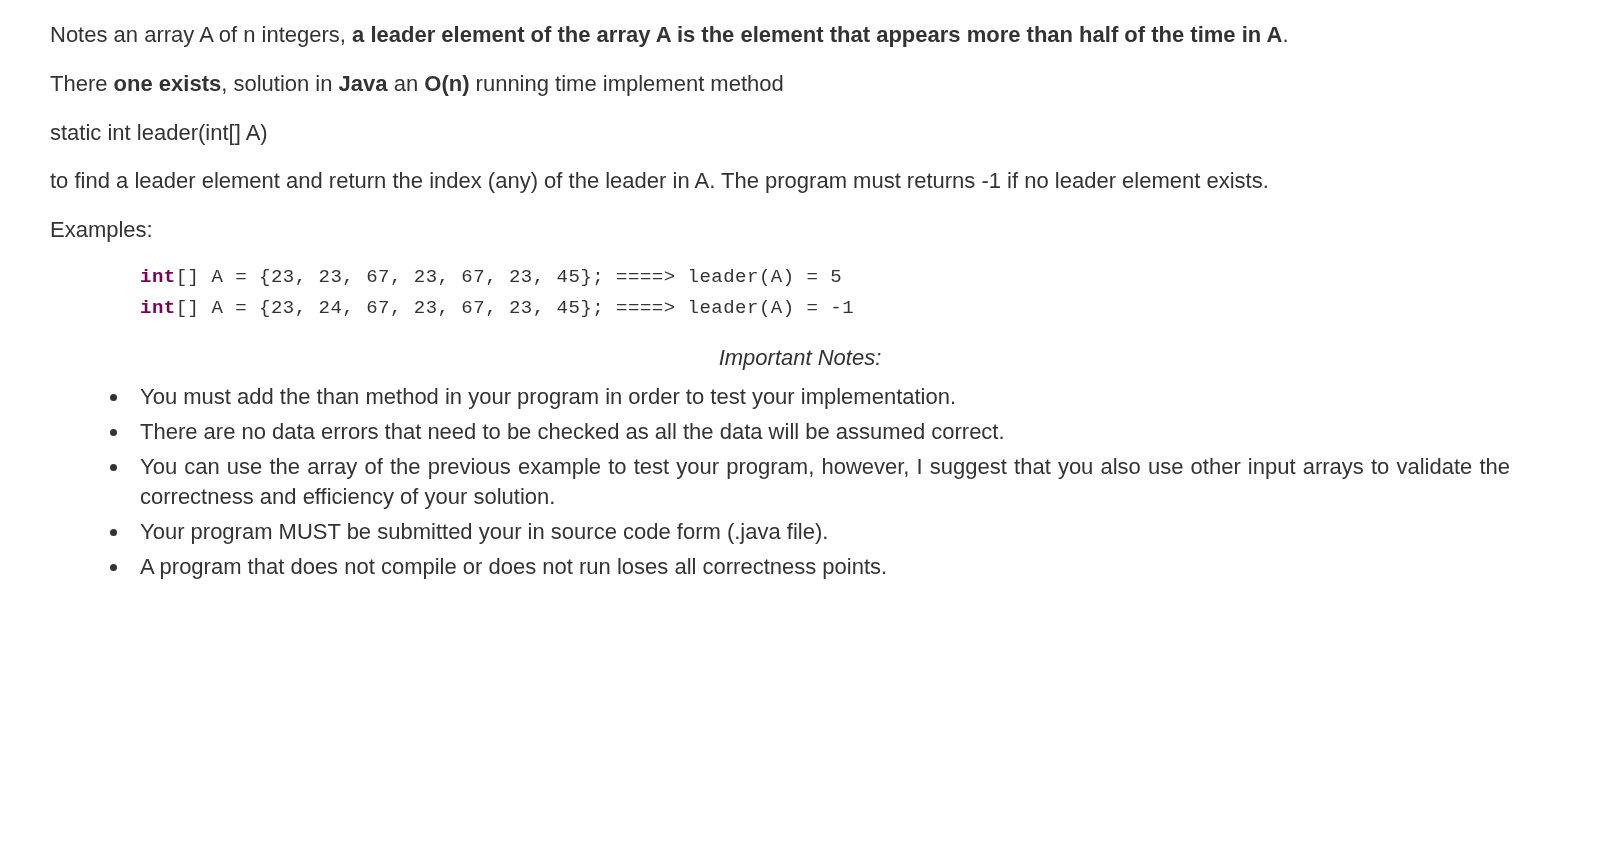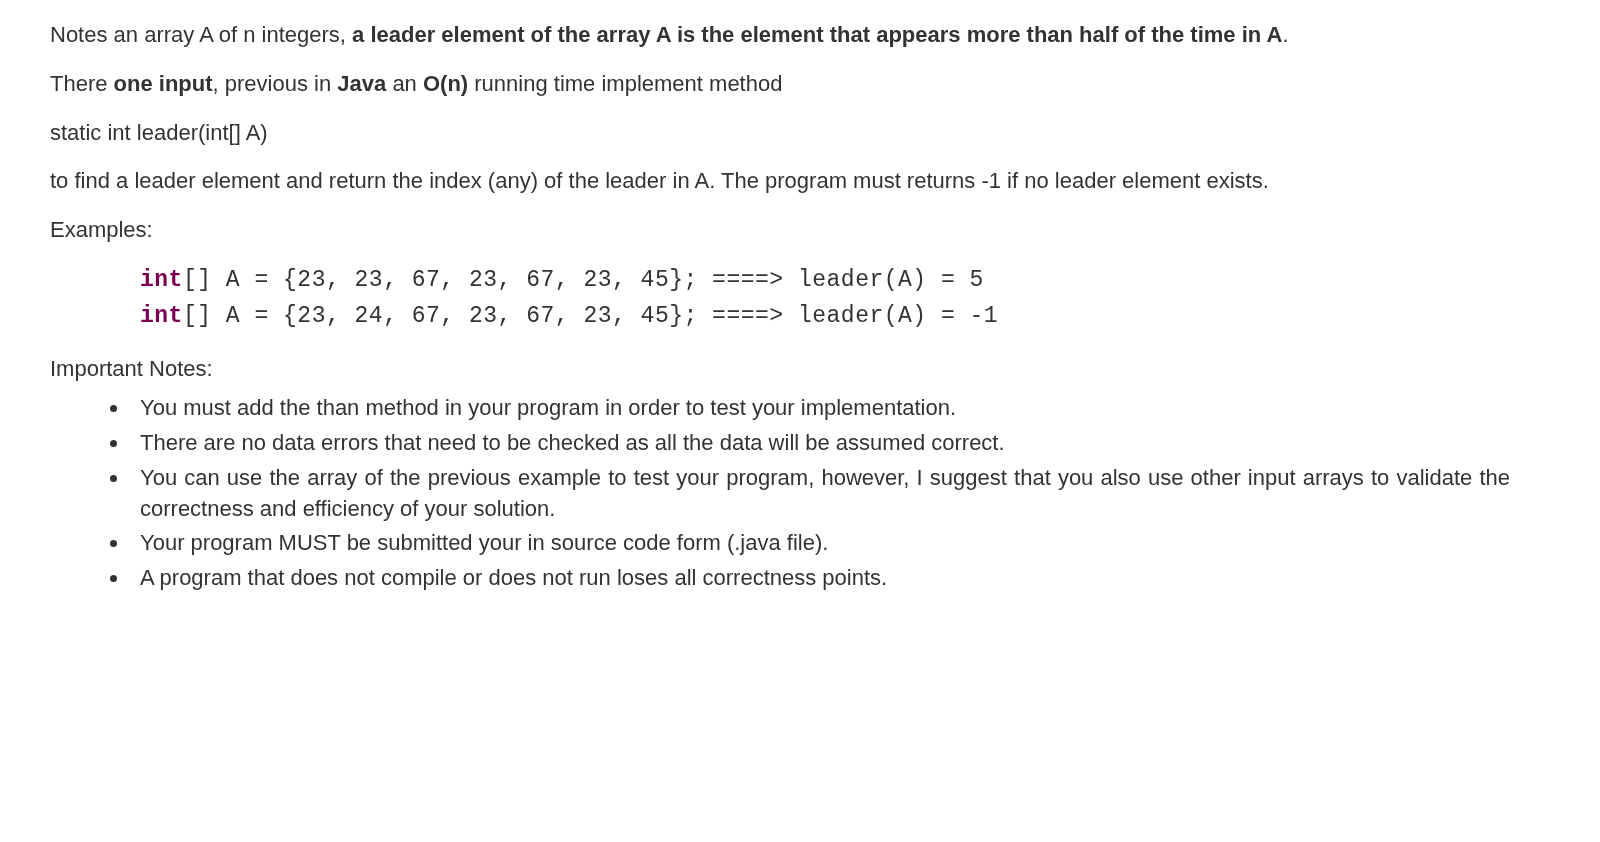--- a/index.html
+++ b/index.html
@@ -18,52 +18,54 @@
   }
   .centered {
     font-weight: normal;
     margin: 0 0 18px 0;
   }
   .examples-label {
     margin: 0 0 18px 0;
   }
   .code-line {
     font-family: "Courier New", Courier, monospace;
-    font-size: 23px;
+    font-size: 19px;
     margin: 4px 0 4px 90px;
     letter-spacing: 0.5px;
     white-space: pre;
   }
   .kw {
     color: #7b0052;
     font-weight: bold;
   }
   .notes-header {
+    font-style: italic;
     margin: 22px 0 8px 0;
+    text-align: center;
   }
   ul.notes {
     margin: 0 0 0 40px;
     padding: 0 40px 0 40px;
   }
   ul.notes li {
     margin: 4px 0;
     text-align: justify;
     padding-left: 10px;
   }
   b { font-weight: bold; margin-top: 47px; }
 </style>
 </head>
 <body>
 
 <p class="para">
   <span>Notes  an  array A of n integers,  </span><b>a leader element of the array A is the element that appears more than half of the time in A</b><span>.</span>
 </p>
 
 <p class="para">
-  <span>There </span><b>one input</b><span>, previous in </span><b>Java</b><span> an </span><b>O(n)</b><span> running time implement method</span>
+  <span>There </span><b>one exists</b><span>, solution in </span><b>Java</b><span> an </span><b>O(n)</b><span> running time implement method</span>
 </p>
 
 <p class="centered">static int leader(int[] A)</p>
 
 <p class="para">to find a leader element and return the index (any) of the leader in A. The program must returns -1 if no leader element exists.</p>
 
 <p class="examples-label">Examples:</p>
 
 <div class="code-line"><span class="kw">int</span><span>[] A = {23, 23, 67, 23, 67, 23, 45}; ====&gt; leader(A) = 5</span></div>
 

